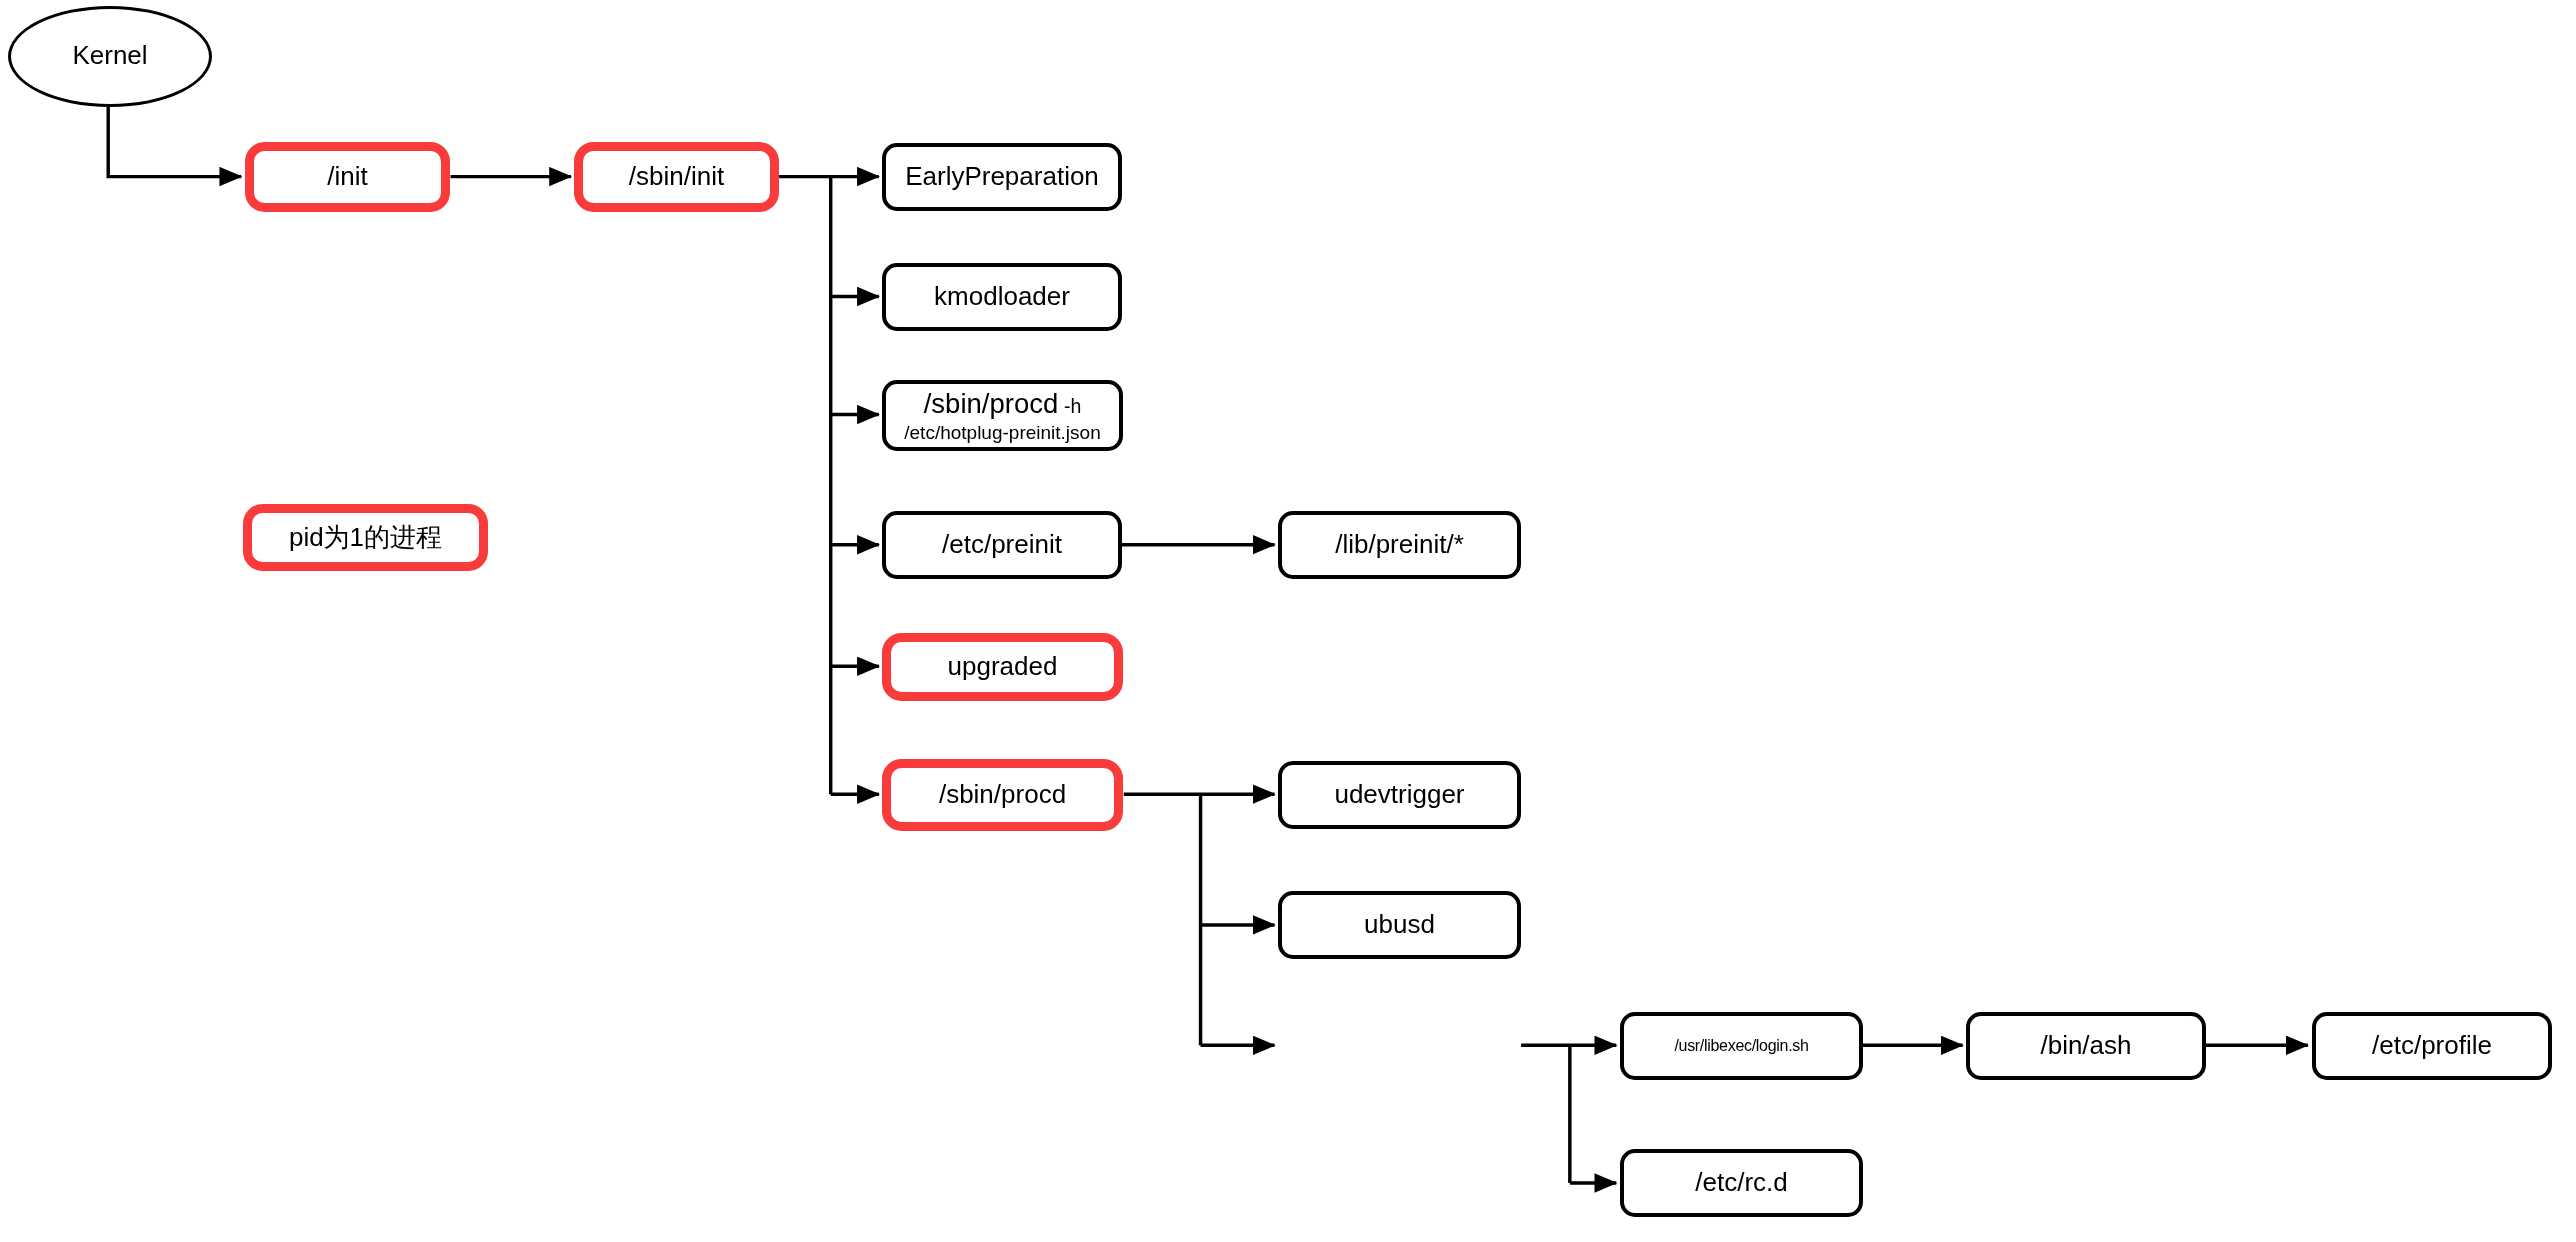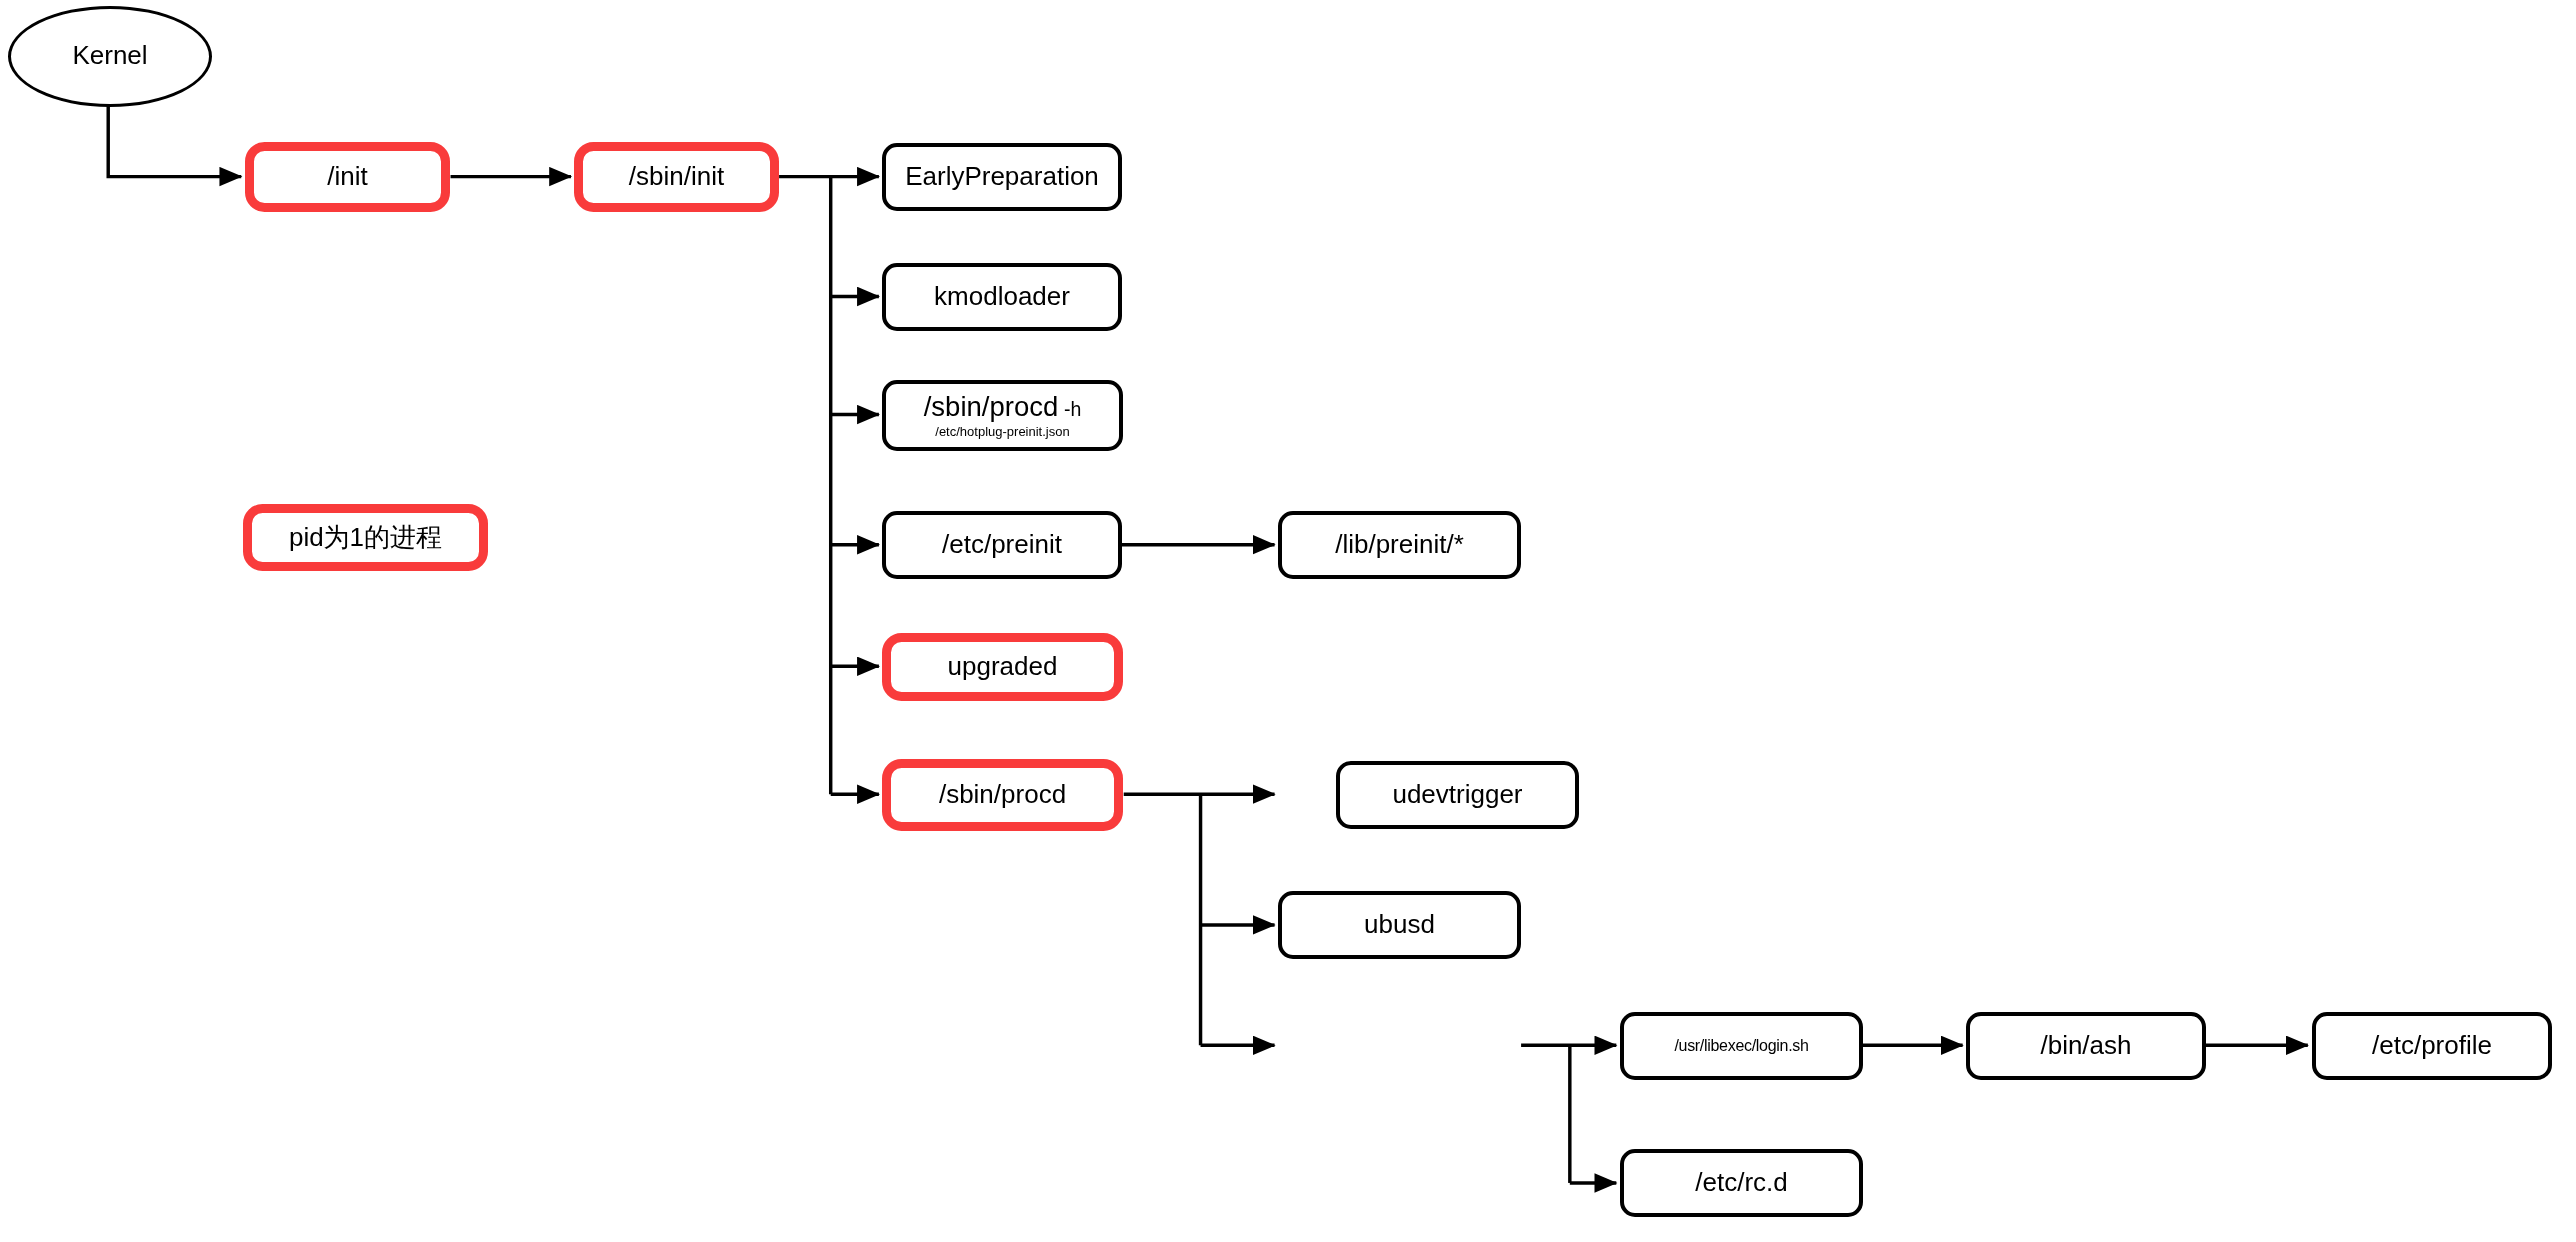--- a/index.html
+++ b/index.html
@@ -9,21 +9,21 @@
   svg.wires{position:absolute;left:0;top:0;width:2576px;height:1242px;}
   .node{position:absolute;box-sizing:border-box;background:#ffffff;
         display:flex;align-items:center;justify-content:center;
         text-align:center;font-size:26px;line-height:1.15;}
   .plain{border:4px solid #000000;border-radius:15px;}
   .hl{border:9.2px solid #f93b3b;border-radius:19.5px;}
   .ellipse{border:3.4px solid #000000;border-radius:50%;}
   .two-line{flex-direction:column;justify-content:center;gap:2px;}
   .main-line{font-size:27.5px;}
   .suffix{font-size:19.5px;margin-left:5.7px;}
-  .sub-line{font-size:13px;}
+  .sub-line{font-size:19px;}
   .fit{font-size:16px;letter-spacing:-0.3px;text-align:center;}
 </style>
 </head>
 <body>
 
 <div id="stage">
 
   <svg class="wires" viewBox="0 0 4491 2166" xmlns="http://www.w3.org/2000/svg">
     <defs>
       <marker id="arrow" markerUnits="userSpaceOnUse" markerWidth="42" markerHeight="36" refX="38" refY="17" orient="auto">
@@ -104,21 +104,21 @@
   </div>
 
   <div class="node hl" style="left:882px;top:633px;width:241px;height:68px;">
     <span>upgraded</span>
   </div>
 
   <div class="node hl" style="left:882px;top:759px;width:241px;height:72px;">
     <span>/sbin/procd</span>
   </div>
 
-  <div class="node plain" style="left:1336px;top:761px;width:243px;height:68px;">
+  <div class="node plain" style="left:1278px;top:761px;width:243px;height:68px;">
     <span>udevtrigger</span>
   </div>
 
   <div class="node plain" style="left:1278px;top:891px;width:243px;height:68px;">
     <span>ubusd</span>
   </div>
 
 
   <div class="node plain" style="left:1620px;top:1012px;width:243px;height:68px;">
     <span class="fit">/usr/libexec/login.sh</span>

